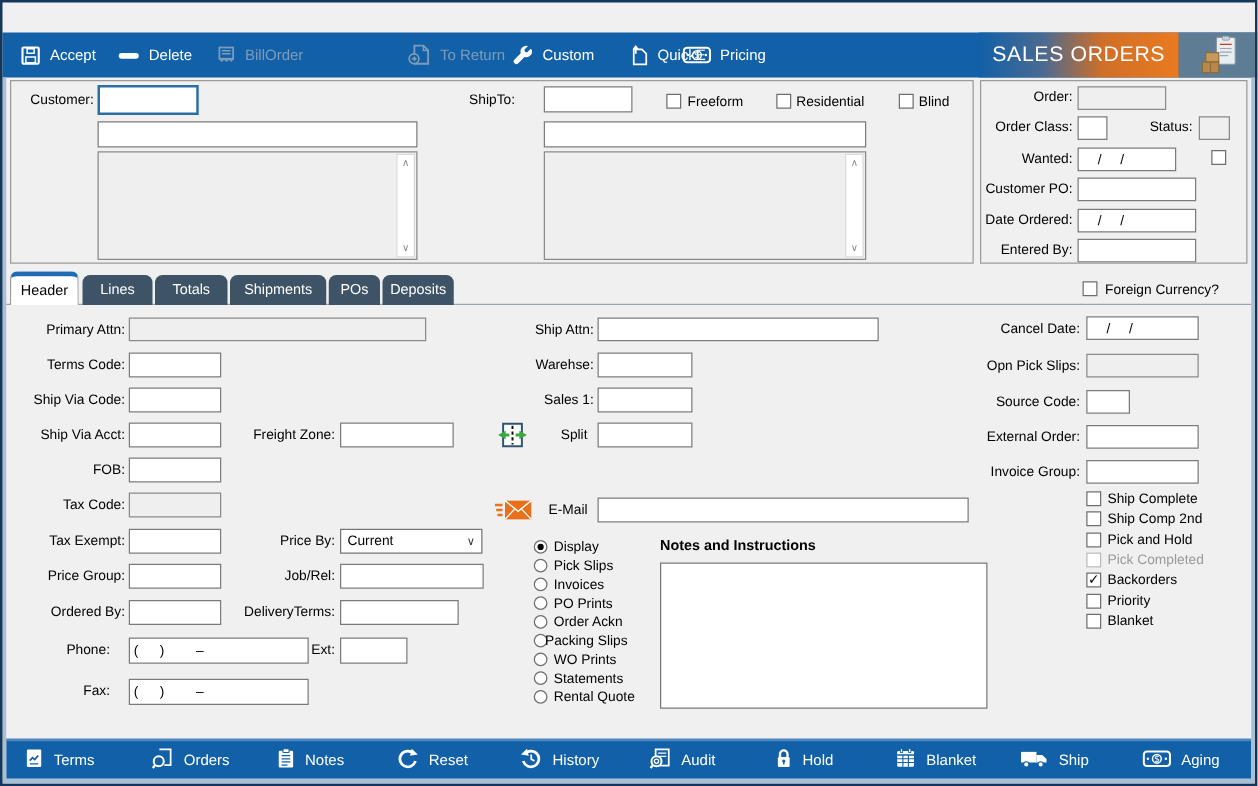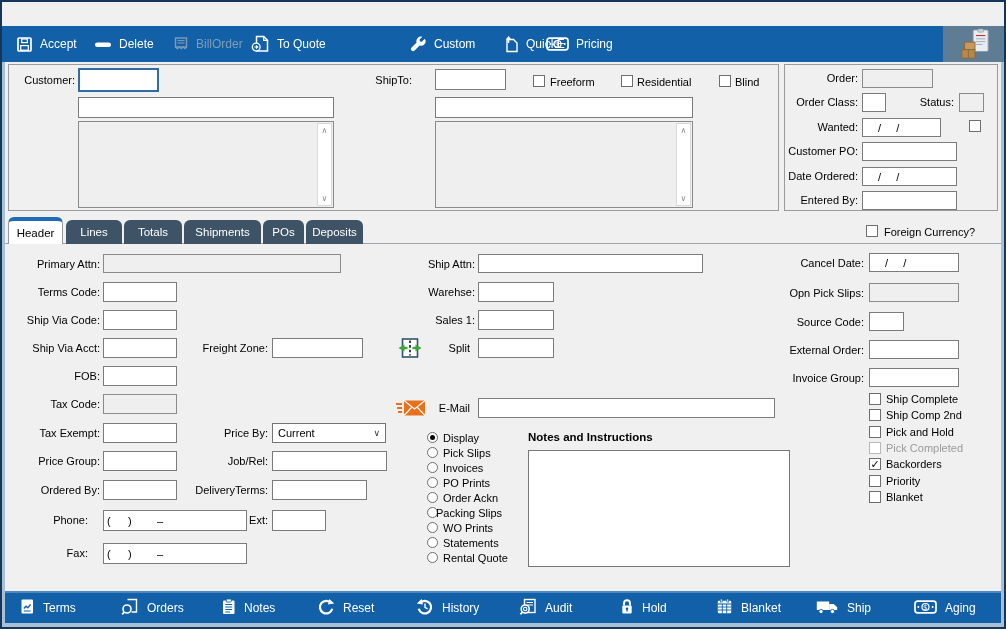--- a/index.html
+++ b/index.html
@@ -85,30 +85,30 @@
       <span>
           <svg width="16" height="17" viewBox="0 0 16 17">
             <rect x="2.5" y="2" width="11" height="9" fill="none" stroke="currentColor" stroke-width="1.4"></rect>
             <line x1="4.5" y1="4.6" x2="11.5" y2="4.6" stroke="currentColor" stroke-width="1.1"></line>
             <line x1="4.5" y1="7" x2="11.5" y2="7" stroke="currentColor" stroke-width="1.1"></line>
             <path d="M2.5 11 l1.9 1.7 1.9-1.7 1.9 1.7 1.9-1.7 1.9 1.7 1.5-1.7" fill="none" stroke="currentColor" stroke-width="1.2"></path>
           </svg>
         </span>
       <span>BillOrder</span>
     </div>
-    <div class="tbtn" style="left:249px;">
+    <div class="tbtn dim" style="left:324px;">
       <span>
           <svg width="19" height="18" viewBox="0 0 19 18">
             <path d="M5.5 1.5 h7.2 l3.8 3.8 V16 H5.5 z" fill="none" stroke="currentColor" stroke-width="1.5"></path>
             <path d="M12.7 1.5 v3.8 h3.8" fill="none" stroke="currentColor" stroke-width="1.2"></path>
             <circle cx="5.2" cy="12" r="3.9" fill="#1160A8" stroke="currentColor" stroke-width="1.3"></circle>
             <path d="M3.3 12 h3 M5 10.4 l1.7 1.6 -1.7 1.6" fill="none" stroke="currentColor" stroke-width="1.2"></path>
           </svg>
         </span>
-      <span>To Quote</span>
+      <span>To Return</span>
     </div>
     <div class="tbtn" style="left:408px;">
       <span>
           <svg width="17" height="17" viewBox="0 0 17 17">
             <path d="M14.6 3 L11.8 5.8 L9.9 5.5 L9.6 3.6 L12.4 0.8 A4.6 4.6 0 0 0 6.6 6.6 L1.6 11.6 A2.1 2.1 0 0 0 4.6 14.6 L9.6 9.6 A4.6 4.6 0 0 0 15.4 3.8 Z" fill="currentColor"></path>
           </svg>
         </span>
       <span>Custom</span>
     </div>
     <div class="tbtn" style="left:502px;">
@@ -124,20 +124,23 @@
       <span>
           <svg width="23" height="16" viewBox="0 0 23 16">
             <rect x="1" y="2.2" width="21" height="11.6" rx="2.6" fill="none" stroke="currentColor" stroke-width="1.7"></rect>
             <circle cx="11.5" cy="8" r="3.5" fill="none" stroke="currentColor" stroke-width="1.2"></circle>
             <text x="11.5" y="10.6" font-size="7.5" text-anchor="middle" fill="currentColor" font-family="DejaVu Sans">$</text>
             <circle cx="4.3" cy="8" r="1" fill="currentColor"></circle>
             <circle cx="18.7" cy="8" r="1" fill="currentColor"></circle>
           </svg>
         </span>
       <span>Pricing</span>
+    </div>
+    <div class="banner">
+      <span>SALES ORDERS</span>
     </div>
     <div class="corner">
       <svg width="32" height="32" viewBox="0 0 34 34">
           <rect x="15" y="2" width="16" height="23" rx="1.5" fill="#E8EDF2" stroke="#8A97A5"></rect>
           <rect x="20" y="1" width="6" height="3.4" rx="1" fill="#C9D4DD" stroke="#8A97A5" stroke-width="0.7"></rect>
           <line x1="18" y1="8" x2="28" y2="8" stroke="#C0392B" stroke-width="1.2"></line>
           <line x1="18" y1="11.5" x2="28" y2="11.5" stroke="#9AA7B2" stroke-width="1"></line>
           <line x1="18" y1="14.5" x2="28" y2="14.5" stroke="#9AA7B2" stroke-width="1"></line>
           <line x1="18" y1="17.5" x2="25" y2="17.5" stroke="#9AA7B2" stroke-width="1"></line>
           <rect x="6" y="15" width="11" height="8" fill="#C79A5B" stroke="#8A6B3A"></rect>

